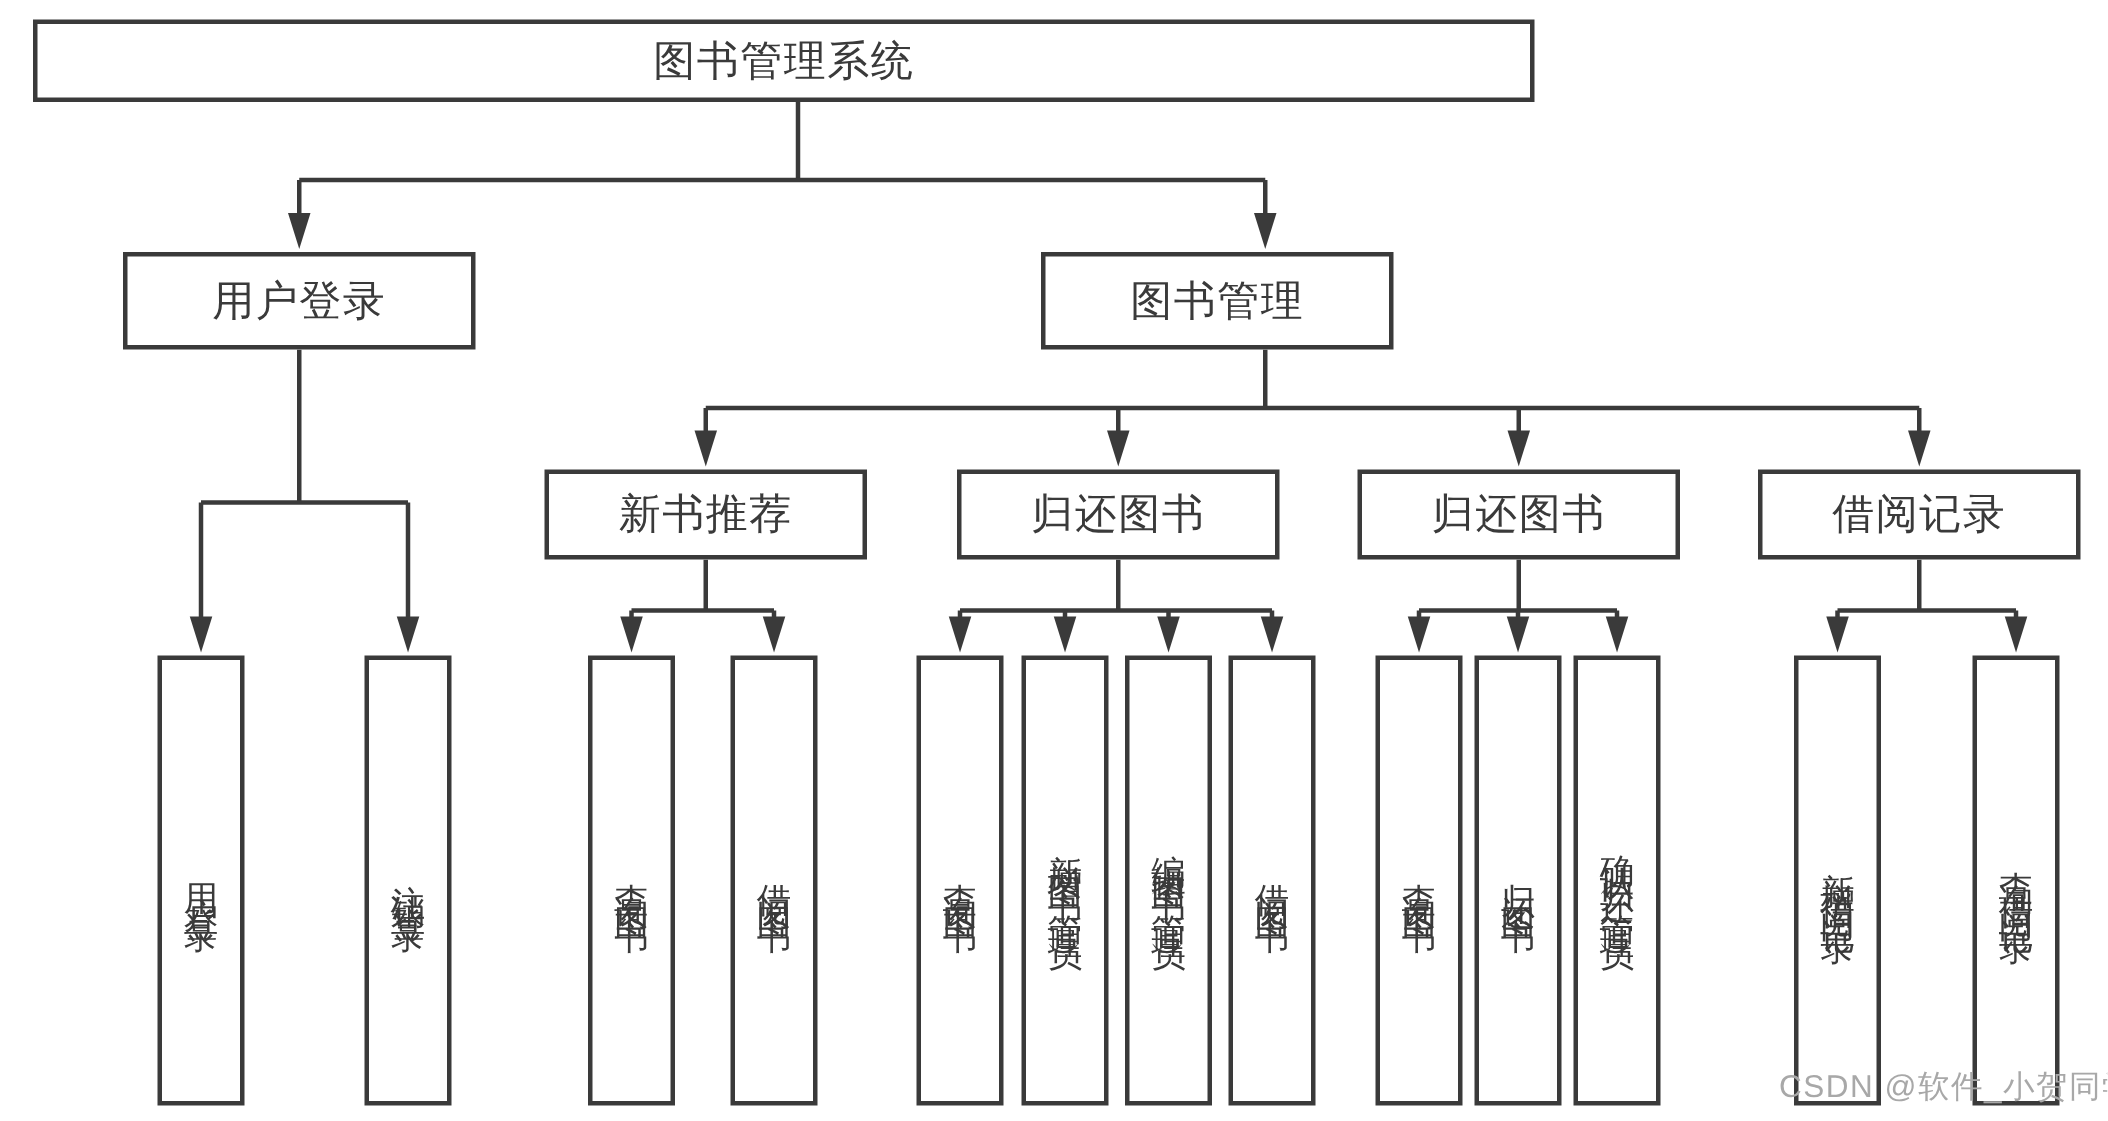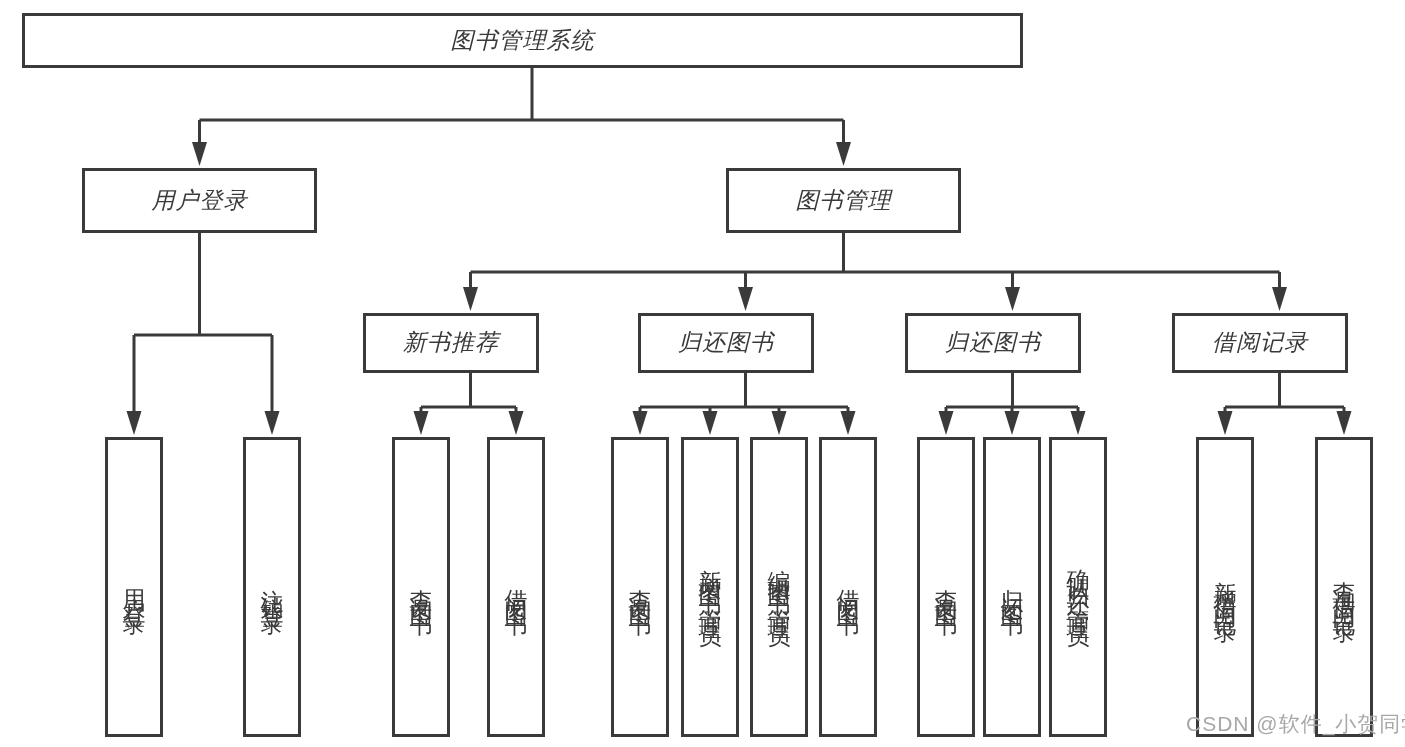--- a/index.html
+++ b/index.html
@@ -21,36 +21,35 @@
     position: absolute;
     box-sizing: border-box;
     border: 3px solid #3a3a3a;
     background: #ffffff;
     display: flex;
     align-items: center;
     justify-content: center;
     text-align: center;
   }
   .hlabel {
-    font-size: 23px;
+    font-size: 28px;
     letter-spacing: 1px;
     white-space: nowrap;
     line-height: 1.2;
-    font-style: italic;
   }
   .vtext {
     writing-mode: vertical-rl;
     font-size: 23px;
     letter-spacing: 8px;
     line-height: 1;
     white-space: nowrap;
   }
   .root-box   { left: 22px;  top: 13px;  width: 1001px; height: 55px; }
   .l2-box     { top: 168px; width: 235px; height: 65px; }
-  .l3-box     { top: 313px; width: 176px; height: 60px; }
+  .l3-box     { top: 313px; width: 215px; height: 60px; }
   .leaf-box   { top: 437px; width: 58px;  height: 300px; }
   .watermark {
     position: absolute;
     left: 1186px;
     top: 710px;
     font-size: 21px;
     letter-spacing: 1px;
     color: #a8a8a8;
     white-space: nowrap;
     z-index: 5;
@@ -127,21 +126,21 @@
     </g>
   </svg>
 
   <div class="box root-box">
     <span class="hlabel">图书管理系统</span>
   </div>
 
   <div class="box l2-box" style="left:82px">
     <span class="hlabel">用户登录</span>
   </div>
-  <div class="box l2-box" style="left:726px">
+  <div class="box l2-box" style="left:694px">
     <span class="hlabel">图书管理</span>
   </div>
 
   <div class="box l3-box" style="left:363px">
     <span class="hlabel">新书推荐</span>
   </div>
   <div class="box l3-box" style="left:638px">
     <span class="hlabel">归还图书</span>
   </div>
   <div class="box l3-box" style="left:905px">

